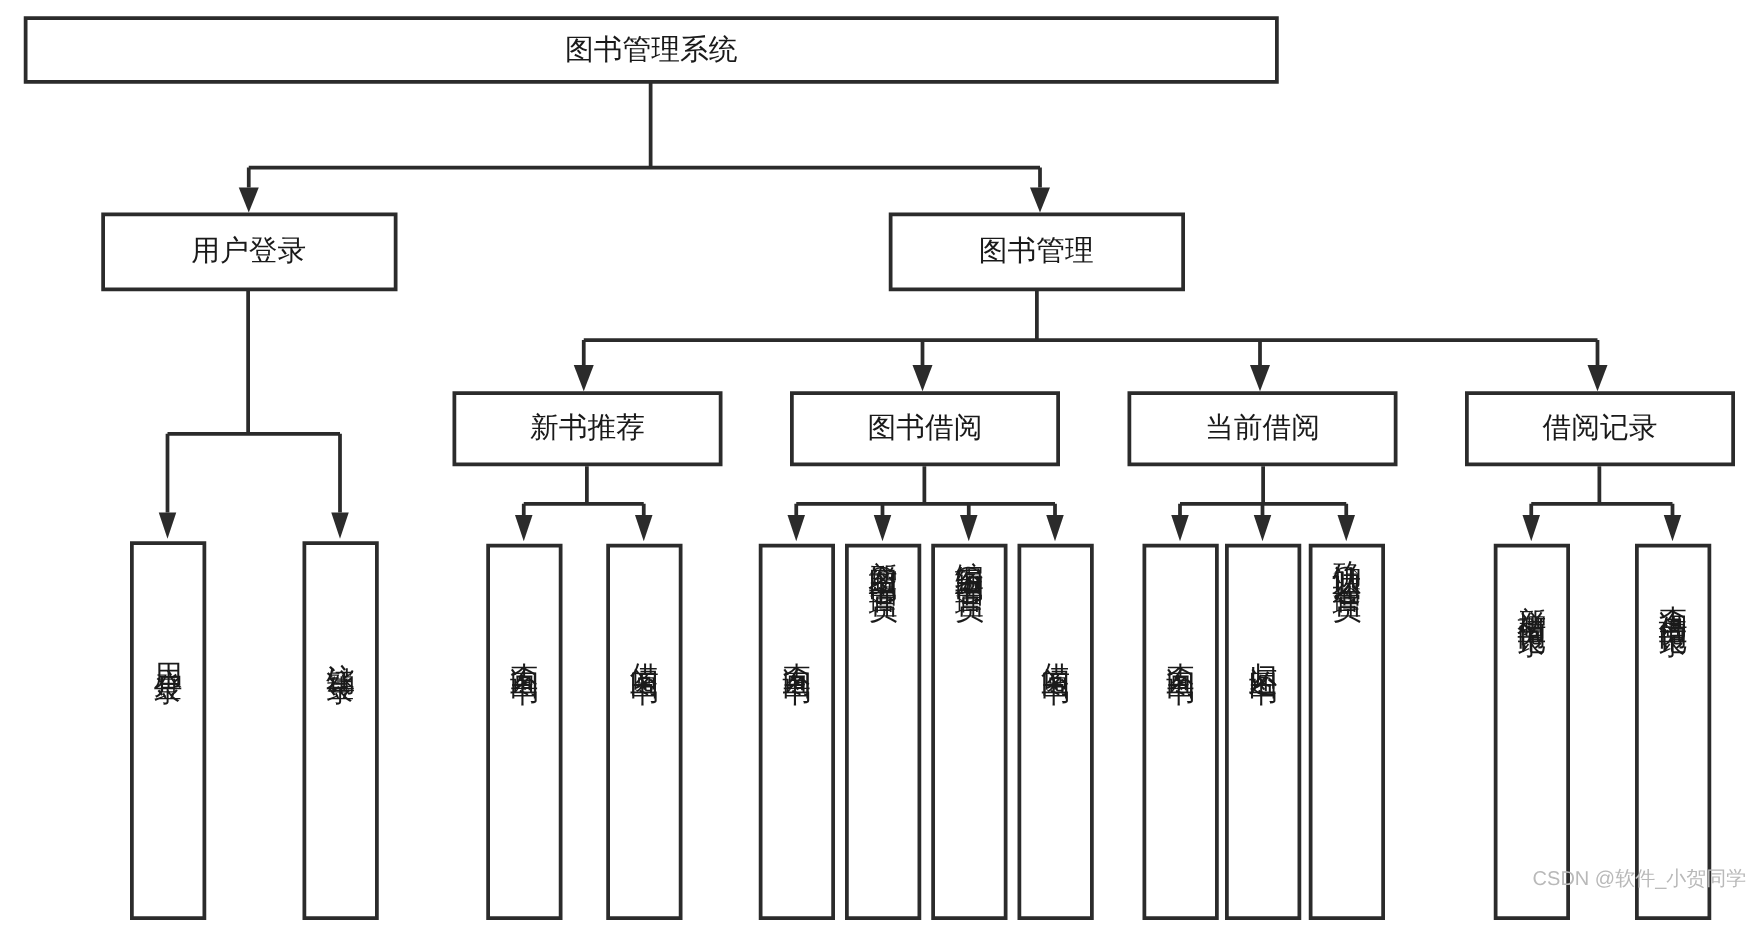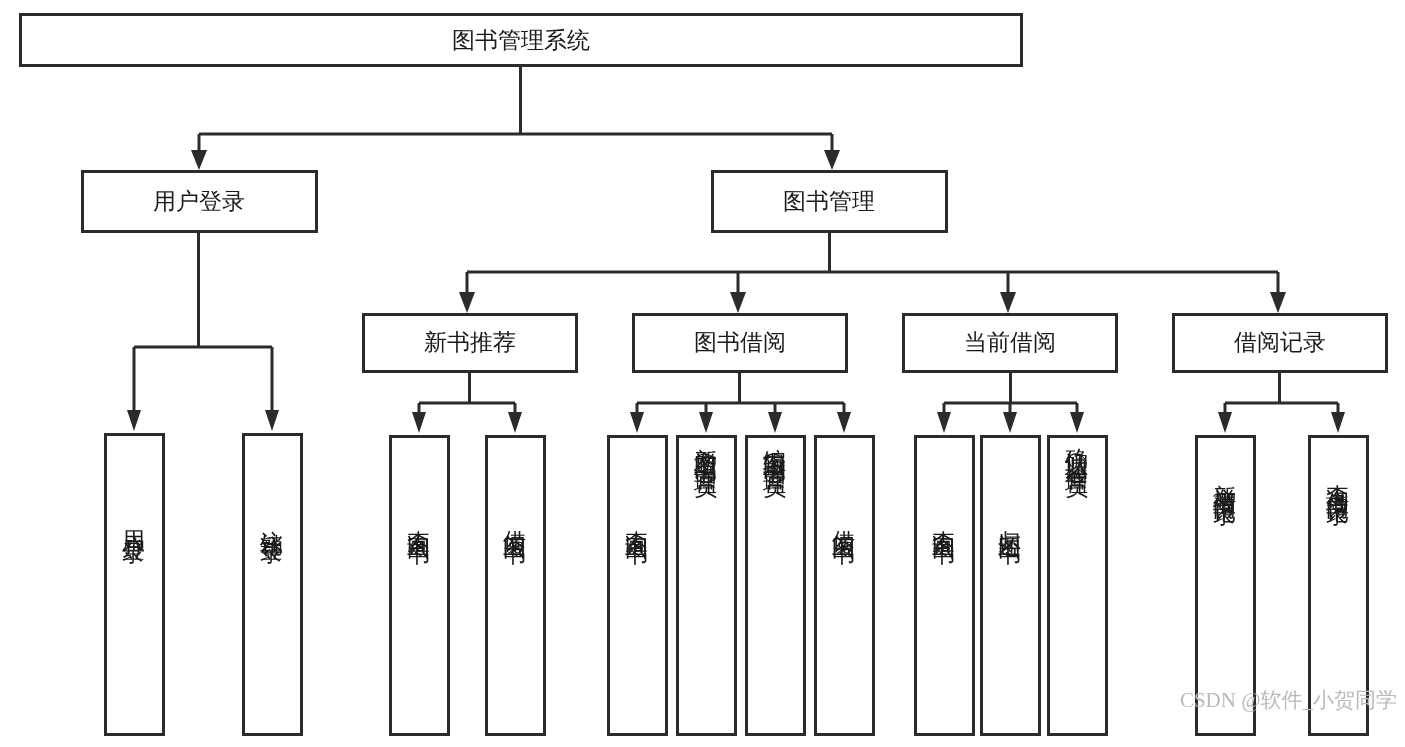--- a/index.html
+++ b/index.html
@@ -57,22 +57,22 @@
     fill: #1a1a1a;
     writing-mode: vertical-rl;
     text-orientation: upright;
     text-anchor: middle;
     letter-spacing: 4px;
   }
   .watermark {
     position: absolute;
     right: 8px;
     bottom: 6px;
-    font-family: Liberation Serif, serif;
-    font-size: 21px;
+    font-family: Liberation Sans, sans-serif;
+    font-size: 16px;
     color: #b9b9b9;
     white-space: nowrap;
     user-select: none;
     pointer-events: none;
   }
 </style>
 </head>
 <body>
 
 <div id="diagram-root">

